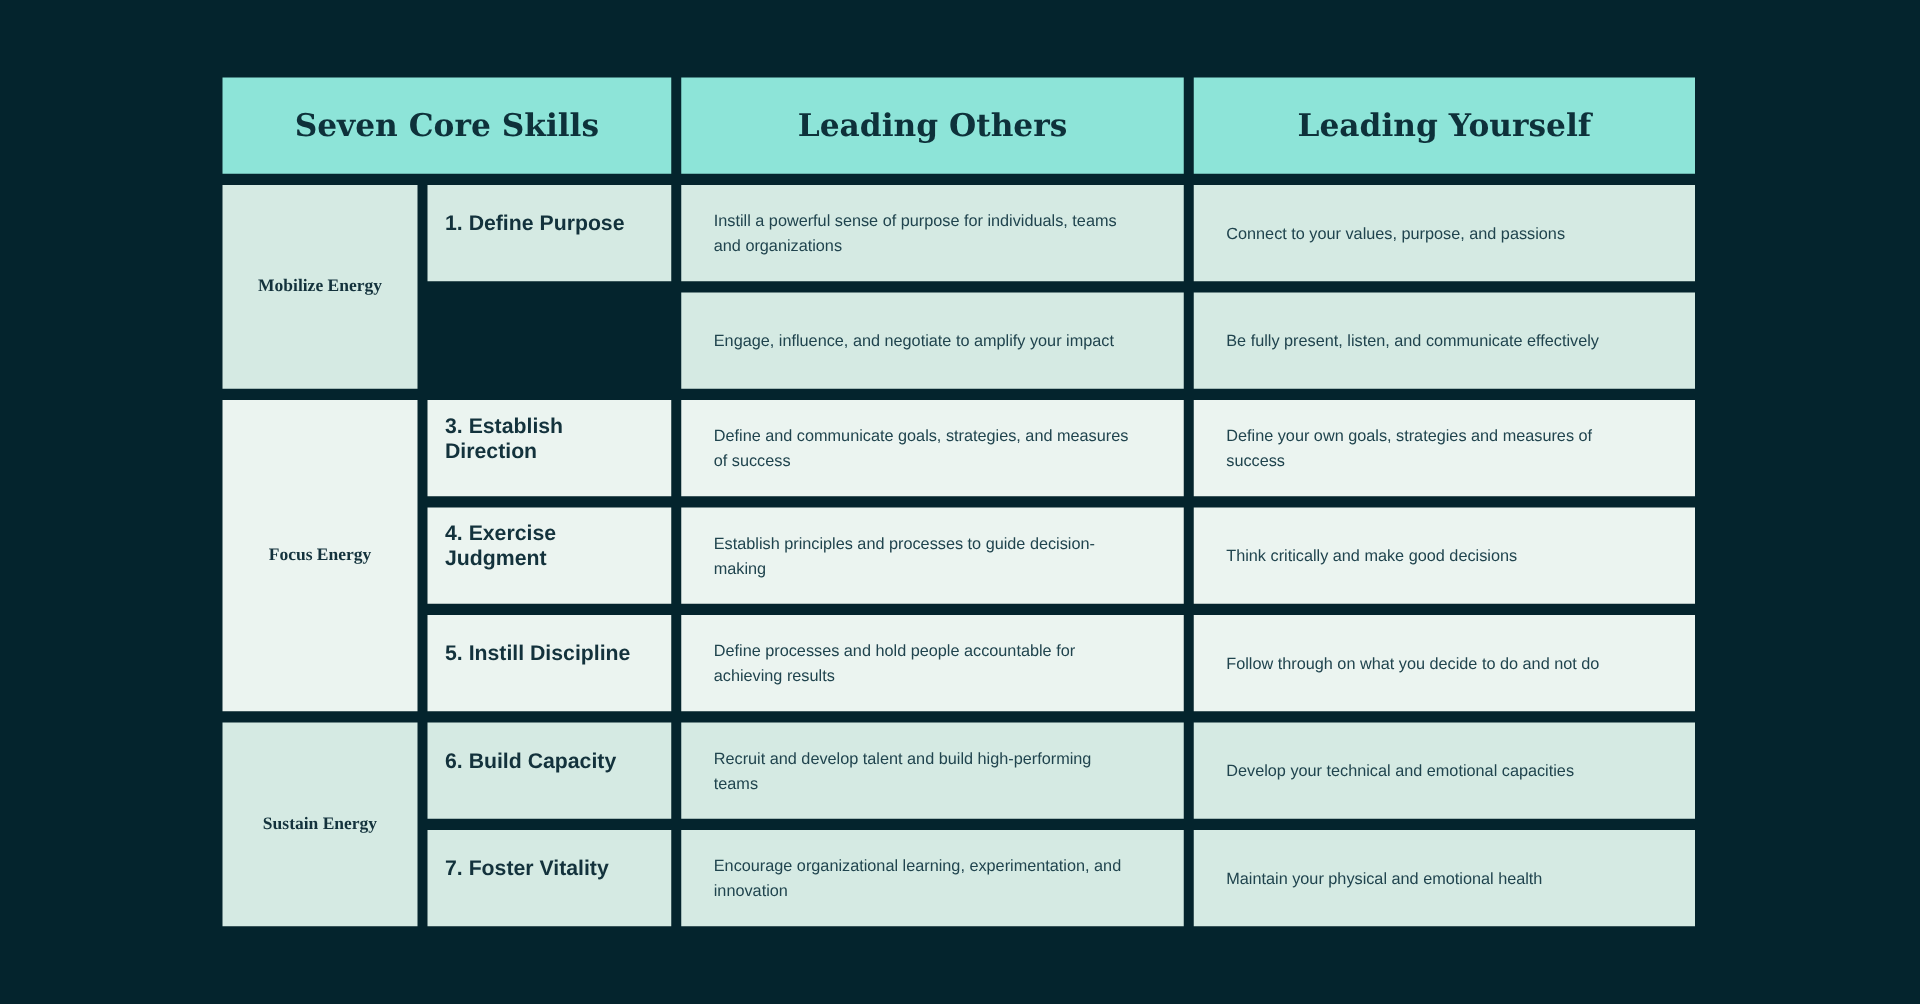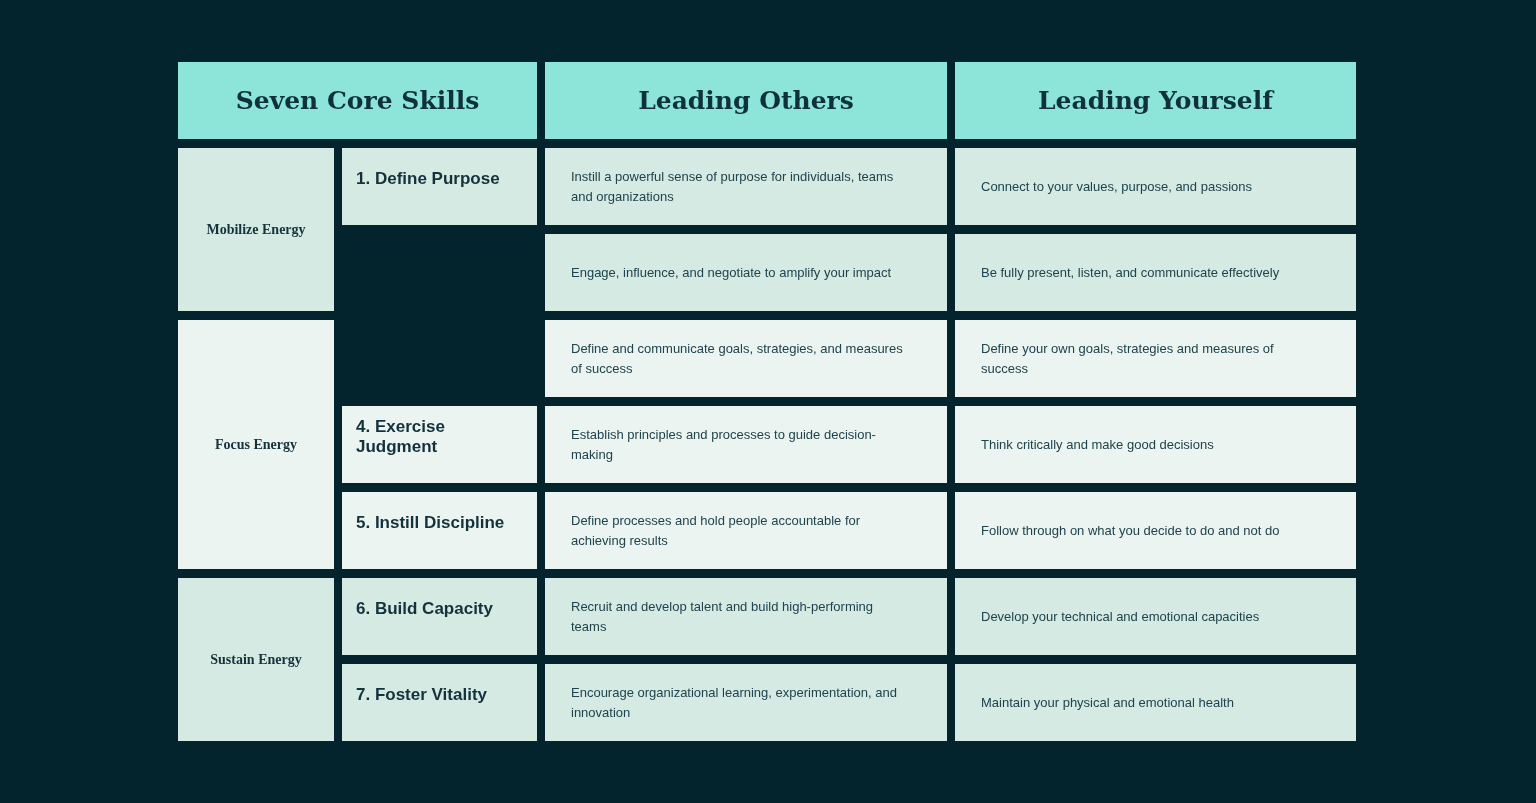--- a/index.html
+++ b/index.html
@@ -91,20 +91,21 @@
   <div class="cell group g-focus shade-light">Focus Energy</div>
   <div class="cell group g-sustain shade-dark">Sustain Energy</div>
 
   <div class="cell skill r1 shade-dark">1. Define Purpose</div>
   <div class="cell desc c3 r1 shade-dark">Instill a powerful sense of purpose for individuals, teams and organizations</div>
   <div class="cell desc c4 r1 shade-dark">Connect to your values,  purpose, and passions</div>
 
   <div class="cell desc c3 r2 shade-dark">Engage, influence, and negotiate to amplify your impact</div>
   <div class="cell desc c4 r2 shade-dark">Be fully present, listen, and communicate effectively</div>
 
+  <div class="cell skill r3 shade-light">3. Establish Direction</div>
   <div class="cell desc c3 r3 shade-light">Define and communicate goals, strategies, and measures of success</div>
   <div class="cell desc c4 r3 shade-light">Define your own goals, strategies and measures of success</div>
 
   <div class="cell skill r4 shade-light">4. Exercise Judgment</div>
   <div class="cell desc c3 r4 shade-light">Establish principles and processes to guide decision-making</div>
   <div class="cell desc c4 r4 shade-light">Think critically and make good decisions</div>
 
   <div class="cell skill r5 shade-light">5. Instill Discipline</div>
   <div class="cell desc c3 r5 shade-light">Define processes and hold people accountable for achieving results</div>
   <div class="cell desc c4 r5 shade-light">Follow through on what you decide to do and not do</div>

